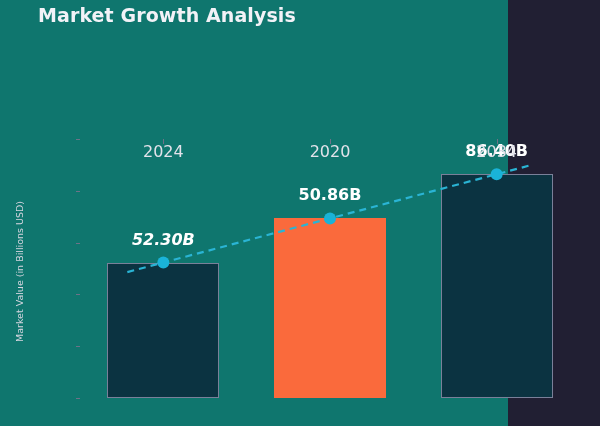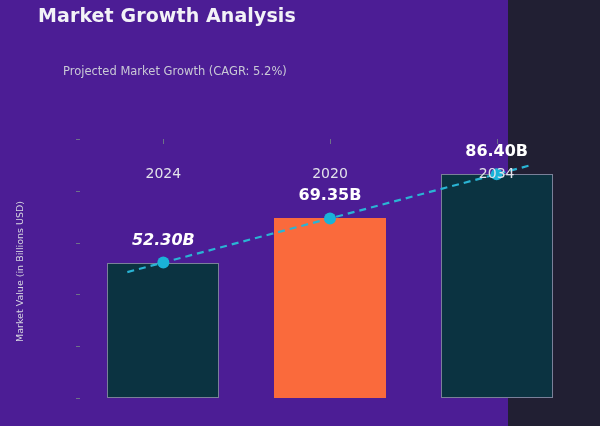--- a/index.html
+++ b/index.html
@@ -12,21 +12,21 @@
     background: #211f33;
     font-family: "DejaVu Sans", sans-serif;
     overflow: hidden;
     position: relative;
   }
   #figure {
     position: absolute;
     left: 0; top: 0;
     width: 508px;
     height: 426px;
-    background: #4c1d95;
+    background: #0f766e;
   }
   #chart-title {
     position: absolute;
     left: 38px;
     top: 4px;
     font-size: 19px;
     font-weight: bold;
     color: #f2f2f7;
     letter-spacing: 0.1px;
     white-space: nowrap;
@@ -80,22 +80,22 @@
   .bar-value {
     position: absolute;
     font-size: 16px;
     font-weight: bold;
     color: #ffffff;
     white-space: nowrap;
     transform: translate(-50%, -100%);
   }
   .xtick-label {
     position: absolute;
-    top: 26px;
-    font-size: 14px;
+    top: 3px;
+    font-size: 16px;
     color: #e2e2ea;
     white-space: nowrap;
     transform: translateX(-50%);
   }
   .xtick-mark {
     position: absolute;
     top: 0;
     width: 1px;
     height: 5px;
     background: #6d7288;
@@ -109,38 +109,37 @@
     pointer-events: none;
   }
 </style>
 </head>
 <body>
 
 <div id="figure">
 
   <div id="chart-title">Market Growth Analysis</div>
 
-  <div id="chart-subtitle">Projected Market Growth (CAGR: 5.2%)</div>
 
   <div id="ylabel">Market Value (in Billions USD)</div>
 
   <div id="plot">
     <div id="yticks">
         <div class="ytick-mark" style="top: 259px;"></div>
         <div class="ytick-mark" style="top: 207.2px;"></div>
         <div class="ytick-mark" style="top: 155.4px;"></div>
         <div class="ytick-mark" style="top: 103.6px;"></div>
         <div class="ytick-mark" style="top: 51.8px;"></div>
         <div class="ytick-mark" style="top: 0px;"></div>
       </div>
     <div id="bars">
         <div class="bar dark" style="left: 27.3333px; width: 112px; height: 135.457px;"></div>
         <div class="bar-value" style="left: 83.3333px; top: 109.543px; font-style: italic;">52.30B</div>
         <div class="bar accent" style="left: 194px; width: 112px; height: 179.616px;"></div>
-        <div class="bar-value" style="left: 250px; top: 65.3835px;">69.35B</div>
+        <div class="bar-value" style="left: 250px; top: 65.3835px;">50.86B</div>
         <div class="bar dark" style="left: 360.667px; width: 112px; height: 223.776px;"></div>
         <div class="bar-value" style="left: 416.667px; top: 21.224px;">86.40B</div>
       </div>
     <svg id="trend-svg" viewBox="0 0 500 259" preserveAspectRatio="none">
         <path d="M 47.33333333333333 133.081452 L 83.33333333333333 123.543 L 250 79.38350000000003 L 416.66666666666663 35.22399999999996 L 452.66666666666663 25.685547999999944" fill="none" stroke="#2ab4d4" stroke-width="2.2" stroke-dasharray="7,5"></path>
         <circle cx="83.33333333333333" cy="123.543" r="6" fill="#1ab3d8"></circle>
         <circle cx="250" cy="79.38350000000003" r="6" fill="#1ab3d8"></circle>
         <circle cx="416.66666666666663" cy="35.22399999999996" r="6" fill="#1ab3d8"></circle>
       </svg>
     <div id="xticks">

